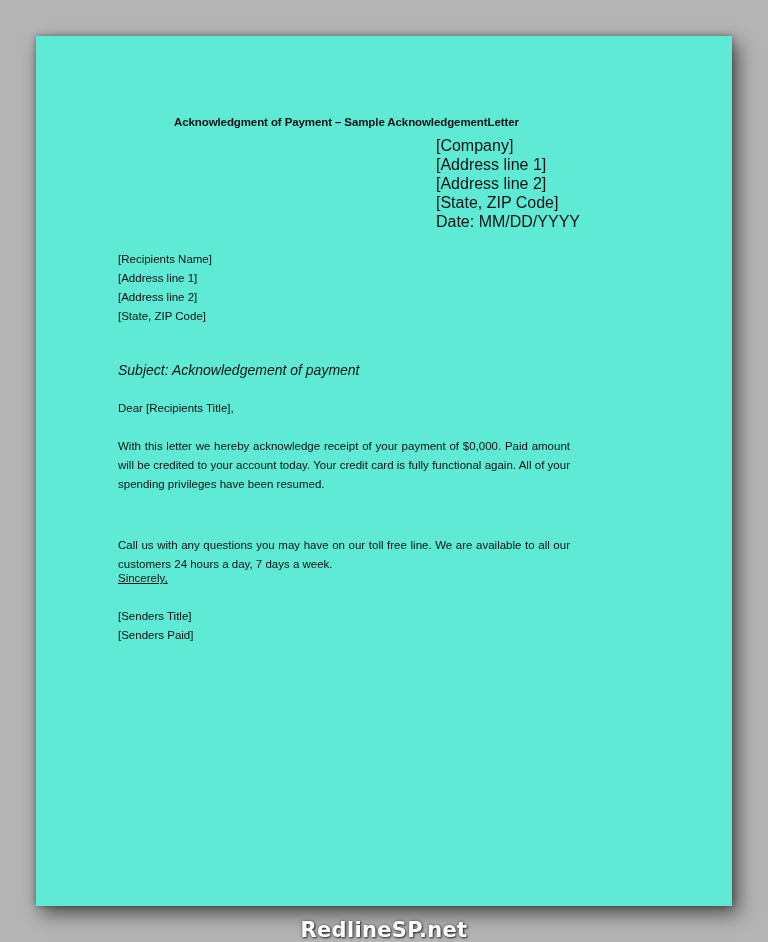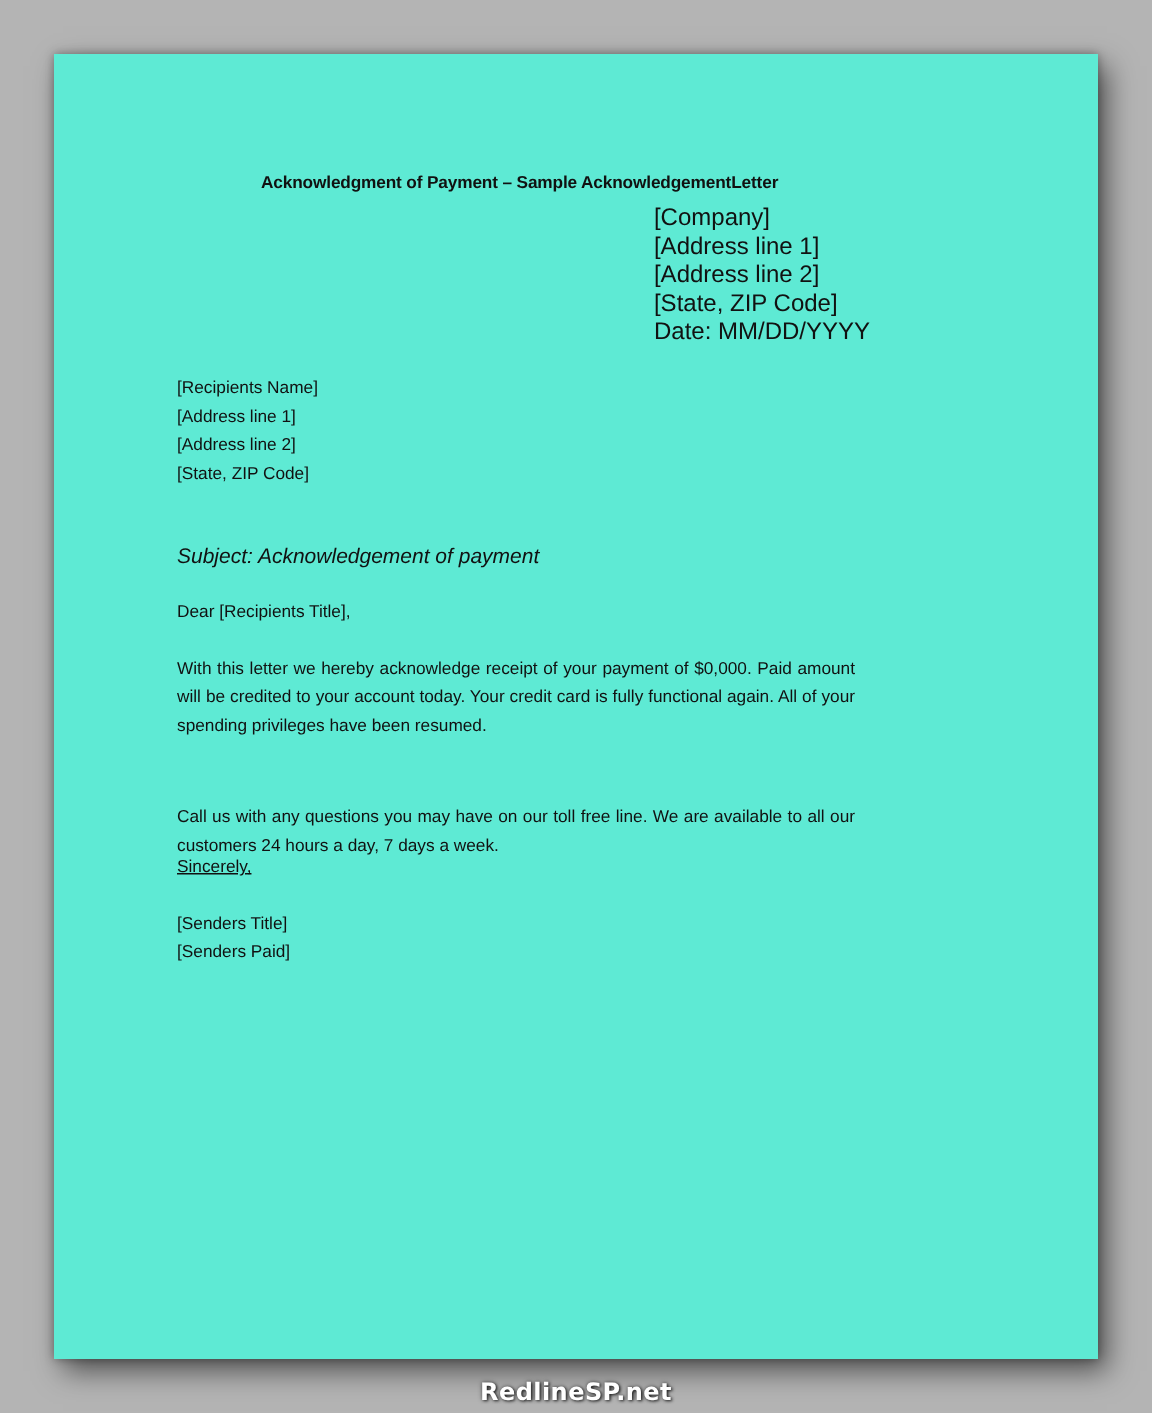--- a/index.html
+++ b/index.html
@@ -98,21 +98,21 @@
       color: #111;
     }
     .watermark {
       position: absolute;
       left: 0;
       width: 768px;
       top: 918px;
       text-align: center;
       font-family: "DejaVu Sans", sans-serif;
       font-weight: bold;
-      font-size: 16px;
+      font-size: 21px;
       color: #ffffff;
       text-shadow: 1px 1px 2px rgba(0,0,0,0.7), 0 0 3px rgba(0,0,0,0.5);
       letter-spacing: 0.3px;
     }
   </style>
 </head>
 <body>
 
 <div class="page">
   <div class="title">Acknowledgment of Payment – Sample AcknowledgementLetter</div>

